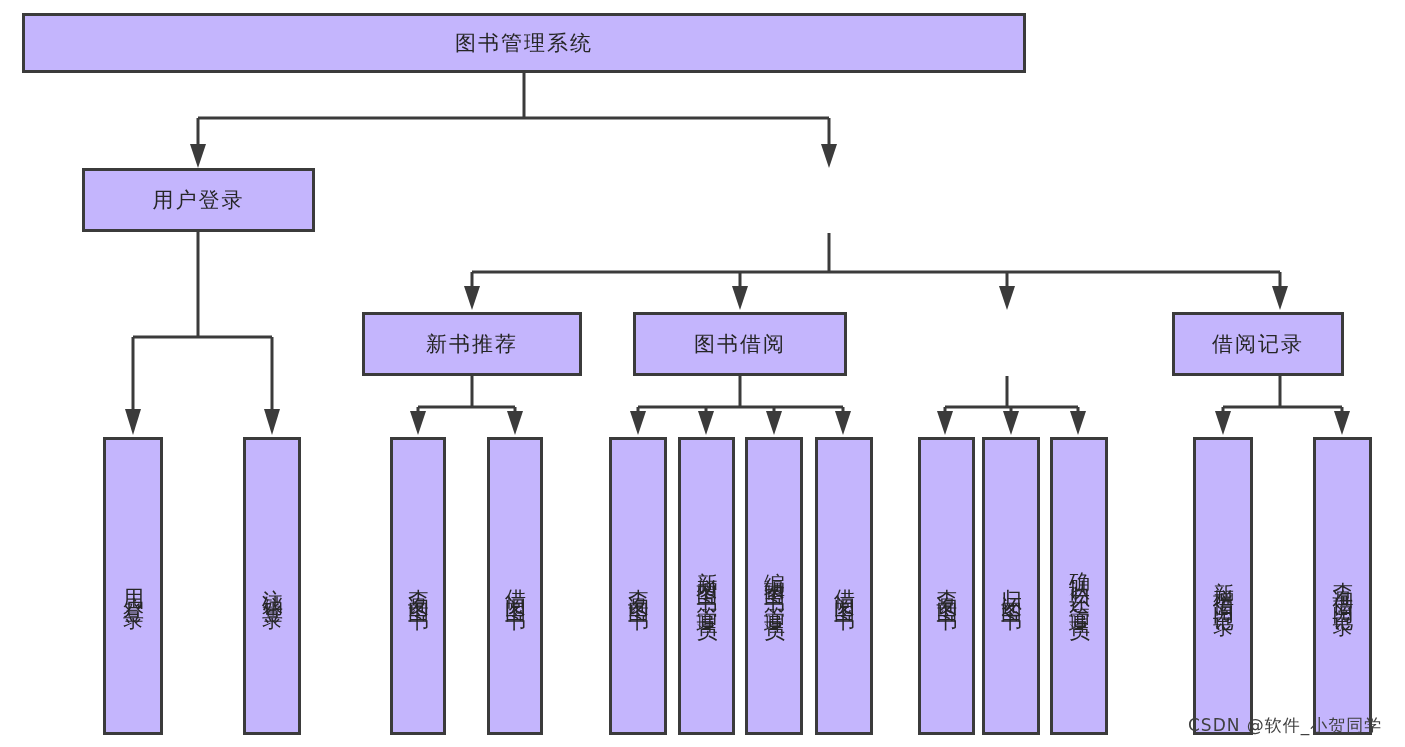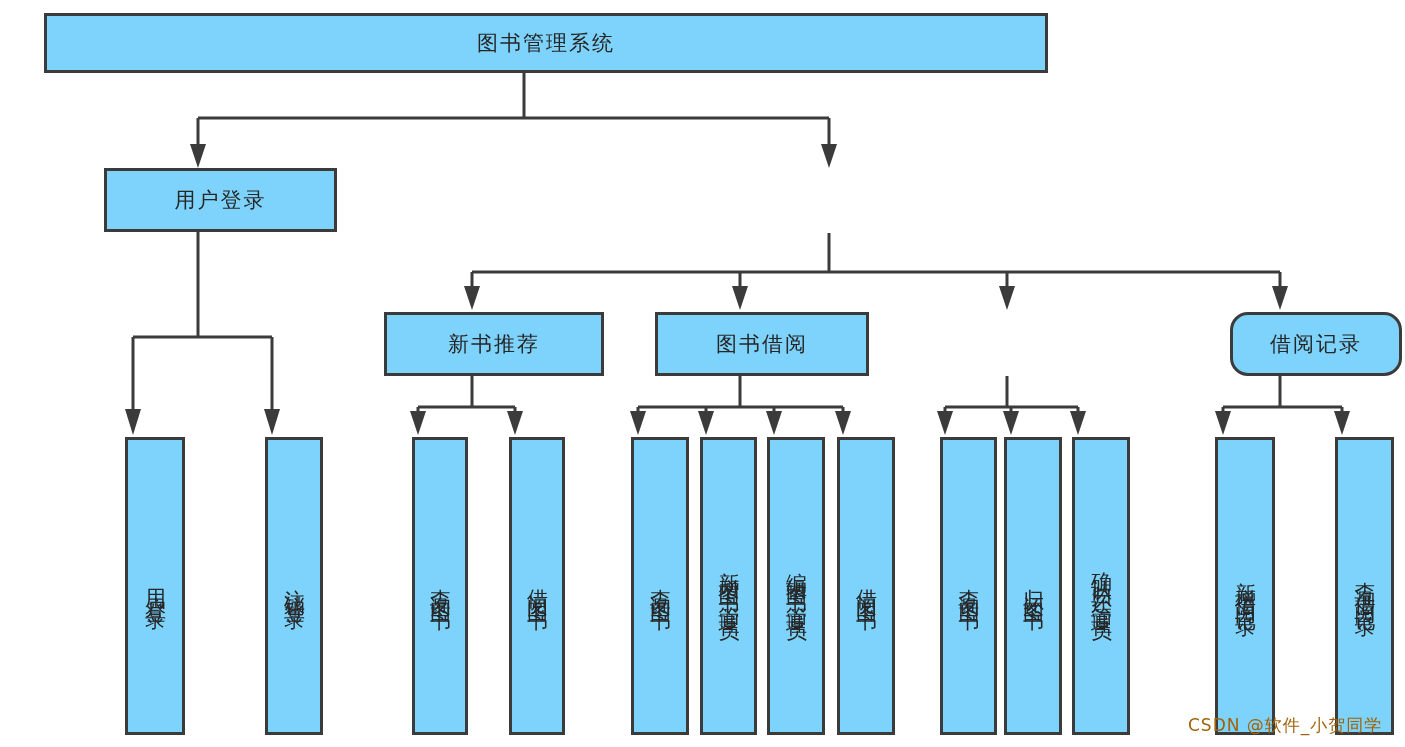--- a/index.html
+++ b/index.html
@@ -9,43 +9,42 @@
     height:747px;
     background:#ffffff;
     overflow:hidden;
     font-family:"DejaVu Sans","Liberation Sans",sans-serif;
   }
   .connectors { position:absolute; left:0; top:0; }
   .node {
     position:absolute;
     box-sizing:border-box;
     border:3px solid #3b3b3b;
-    background:#7dd3fc;
+    background:#c4b5fd;
     display:flex;
     align-items:center;
     justify-content:center;
     color:#262626;
-    margin-left:22px;
   }
   .h-node { font-size:21px; letter-spacing:2px; white-space:nowrap; }
   .v-node .vtext {
     writing-mode:vertical-rl;
     text-orientation:mixed;
     font-size:21px;
     letter-spacing:7px;
     line-height:1;
     white-space:nowrap;
   }
   .watermark {
     position:absolute;
     left:1188px;
     top:714px;
     font-size:17px;
     letter-spacing:1px;
-    color:#a16207;
+    color:#404040;
     white-space:nowrap;
   }
 </style>
 </head>
 <body>
 
 <div class="stage">
 
   <svg class="connectors" width="1405" height="747" viewBox="0 0 1405 747">
     <g stroke="#3b3b3b" stroke-width="3" fill="none">
@@ -120,21 +119,21 @@
   <div class="node h-node" style="left:82px; top:168px; width:233px; height:64px;">
     <span>用户登录</span>
   </div>
 
   <div class="node h-node" style="left:362px; top:312px; width:220px; height:64px;">
     <span>新书推荐</span>
   </div>
   <div class="node h-node" style="left:633px; top:312px; width:214px; height:64px;">
     <span>图书借阅</span>
   </div>
-  <div class="node h-node" style="left:1208px; top:312px; width:172px; height:64px;border-radius:18px;">
+  <div class="node h-node" style="left:1172px; top:312px; width:172px; height:64px;">
     <span>借阅记录</span>
   </div>
 
   <div class="node v-node" style="left:103px; top:437px; width:60px; height:298px;">
     <span class="vtext">用户登录</span>
   </div>
   <div class="node v-node" style="left:243px; top:437px; width:58px; height:298px;">
     <span class="vtext">注销登录</span>
   </div>
 

